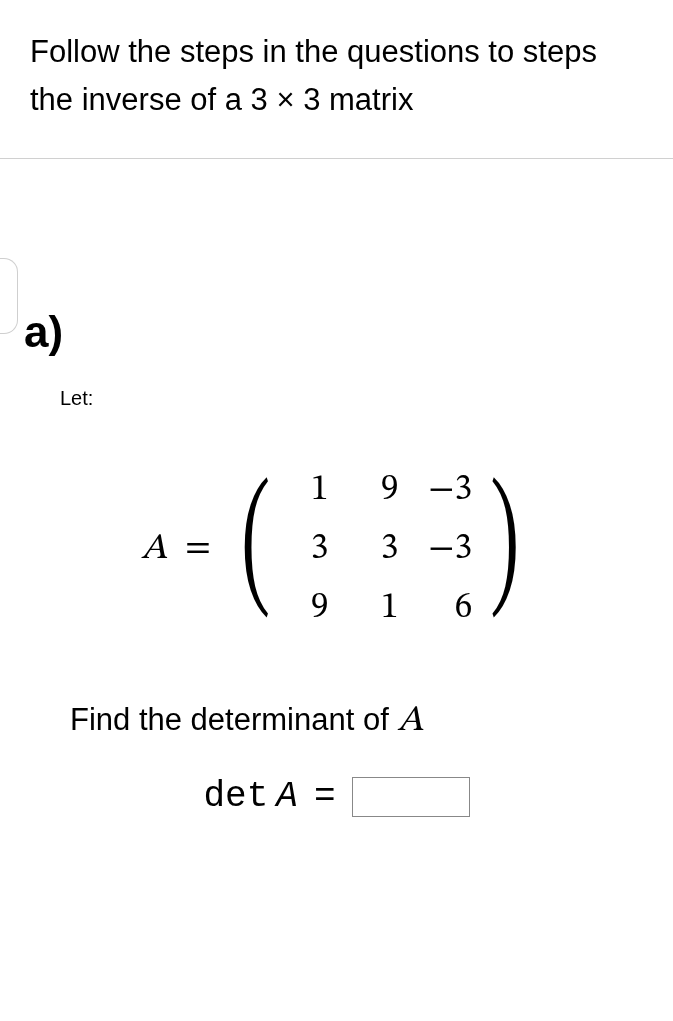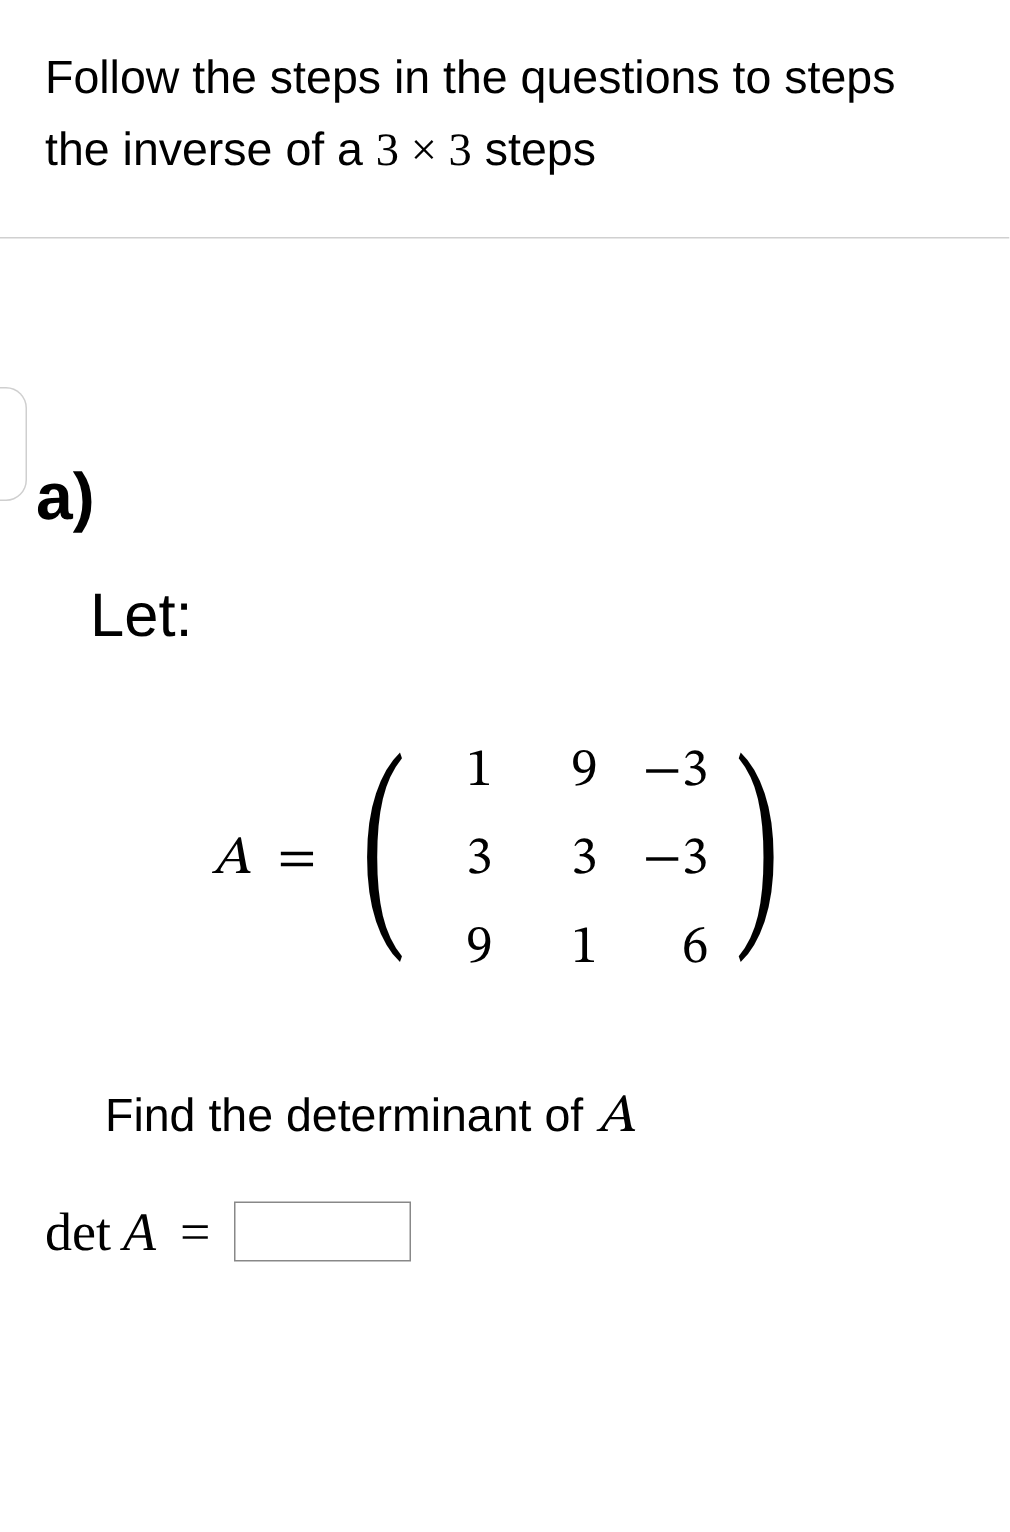--- a/index.html
+++ b/index.html
@@ -12,21 +12,21 @@
       background: #fff;
       padding: 28px 30px 0 30px;
       position: relative;
       overflow: hidden;
     }
     .intro {
       font-size: 31px;
       line-height: 1.55;
       margin-bottom: 34px;
     }
-    .math-inline { font-family: Liberation Serif, serif; }
+    .math-inline { font-family: Liberation Sans, sans-serif; }
     .divider {
       border: none;
       border-top: 1px solid #d0d0d0;
       margin: 0 -30px 0 -30px;
     }
     .tab {
       position: absolute;
       left: -4px;
       top: 258px;
       width: 22px;
@@ -37,47 +37,47 @@
       border-bottom-right-radius: 14px;
       background: #fff;
     }
     .part-label {
       font-size: 44px;
       font-weight: 600;
       margin-top: 148px;
       margin-left: -6px;
     }
     .let-label {
-      font-size: 41px;
+      font-size: 20px;
       margin-top: 30px;
       margin-left: 30px;
     }
     .matrix-row { display:flex; align-items:center; justify-content:center; margin-top:58px; font-family:'Cambria Math','STIX Two Math','Times New Roman',serif; font-size:36px; }
     .matrix-row .var { font-style: italic; }
     .matrix-row .eq { margin: 0 18px; }
     .matrix-wrap { display:flex; align-items:center; }
     .paren { font-size:150px; font-weight:300; line-height:0.85; font-family:'Cambria Math','STIX Two Math',serif; transform:scaleX(0.55); display:inline-block; }
     .matrix-grid { display:grid; grid-template-columns:repeat(3,auto); column-gap:30px; row-gap:14px; padding:0 6px; }
     .matrix-grid span { text-align:right; min-width:40px; }
     .find-text { font-size:31px; margin-top:68px; margin-left:40px; }
     .find-text .var { font-family:'Cambria Math','STIX Two Math','Times New Roman',serif; font-style:italic; font-size:36px; }
-    .det-row { display:flex; align-items:center; justify-content:flex-start; margin-top:32px; font-family:Liberation Serif, serif; font-size:36px; }
+    .det-row { display:flex; align-items:center; justify-content:center; margin-top:32px; font-family:Liberation Mono, monospace; font-size:36px; }
     .det-row .det-word { margin-right:8px; }
     .det-row .var { font-style:italic; }
     .det-row .eq { margin:0 16px; }
     .answer-input {
       width:118px; height:40px; font-size:28px; font-family:inherit;
       padding:2px 6px; border:1px solid #888; background:#fff;
     }
   </style>
 </head>
 <body>
 
 <div class="intro">
-  <span>Follow the steps in the questions to steps the inverse of a </span><span class="math-inline">3 × 3</span><span> steps</span>
+  <span>Follow the steps in the questions to steps the inverse of a </span><span class="math-inline">3 × 3</span><span> matrix</span>
 </div>
 
 <hr class="divider">
 
 <div class="tab"></div>
 
 <div class="part-label">a)</div>
 
 <div class="let-label">Let:</div>
 

